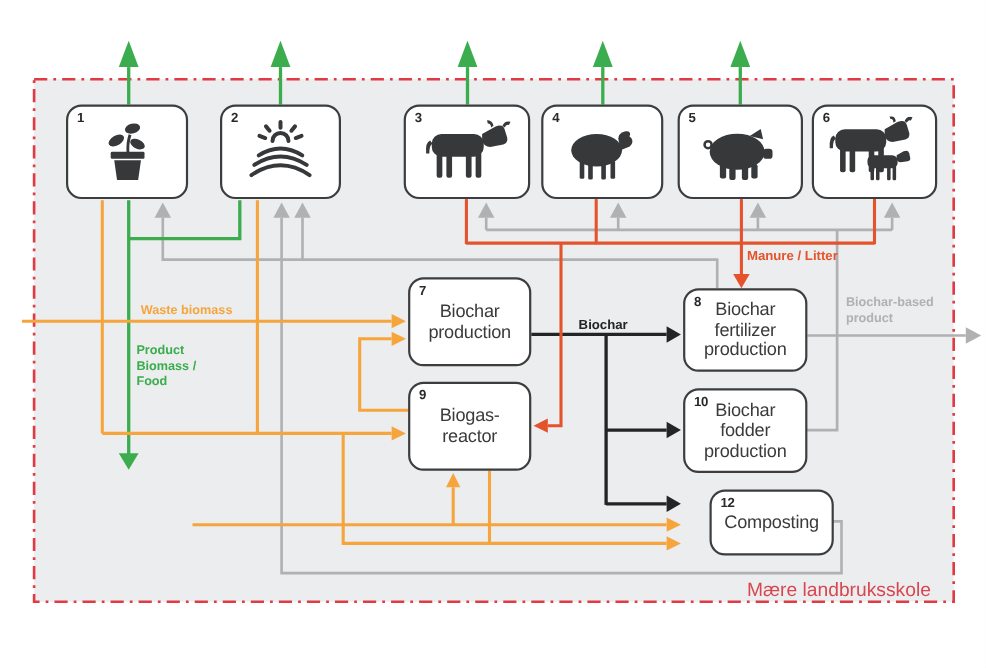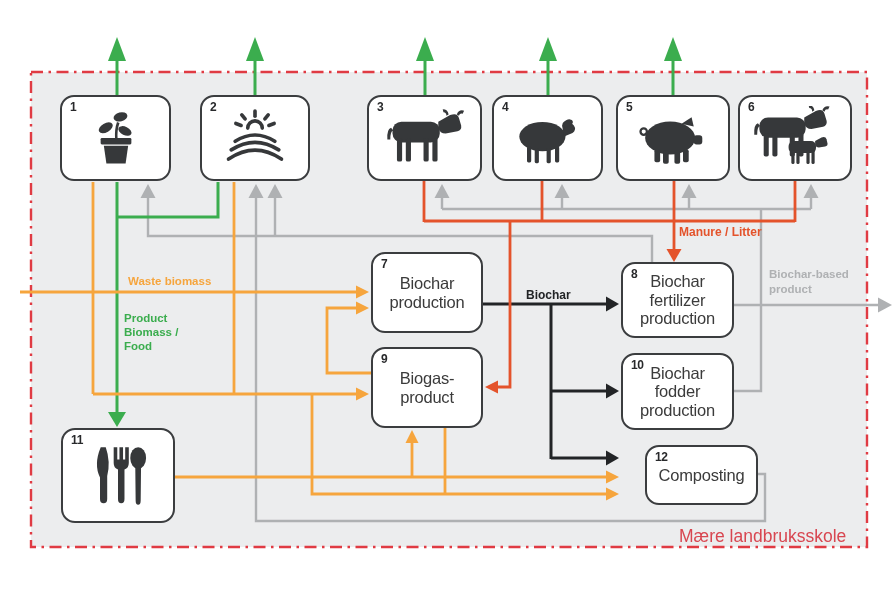--- a/index.html
+++ b/index.html
@@ -247,21 +247,21 @@
 
   <div class="node" style="left:371px;top:252px;width:112px;height:81px;">
     <span class="num">7</span>
     <div class="node-label">Biochar
 production</div>
   </div>
 
   <div class="node" style="left:371px;top:347px;width:112px;height:81px;">
     <span class="num">9</span>
     <div class="node-label">Biogas-
-product</div>
+reactor</div>
   </div>
 
   <div class="node" style="left:621px;top:262px;width:113px;height:76px;">
     <span class="num">8</span>
     <div class="node-label">Biochar
 fertilizer
 production</div>
   </div>
 
   <div class="node" style="left:621px;top:353px;width:113px;height:77px;">
@@ -269,25 +269,14 @@
     <div class="node-label">Biochar
 fodder
 production</div>
   </div>
 
   <div class="node" style="left:621px;top:445px;width:113px;height:60px;margin-left:24px;">
     <span class="num">12</span>
     <div class="node-label">Composting</div>
   </div>
 
-  <div class="node" style="left:61px;top:428px;width:114px;height:95px;">
-    <span class="num">11</span>
-    <span class="icon-wrap">
-      <svg width="72" height="72" viewBox="0 0 100 100" class="ic">
-        <path d="M26,10 q-10,24 -1,42 l0,30 q0,6 5,6 q5,0 5,-6 l0,-32 q5,-20 -2,-40 z"></path>
-        <path d="M44,10 h5 v17 h3 v-17 h5 v17 h3 v-17 h5 v22 q0,7 -6,9 l0,41 q0,6 -4.5,6 q-4.5,0 -4.5,-6 l0,-41 q-6,-2 -6,-9 z"></path>
-        <ellipse cx="78" cy="25" rx="11" ry="15"></ellipse>
-        <path d="M74,37 l0.5,47 q0,6 3.5,6 q3.5,0 3.5,-6 l0.5,-47 z"></path>
-      </svg>
-    </span>
-  </div>
 
 </div>
 
 </body></html>

